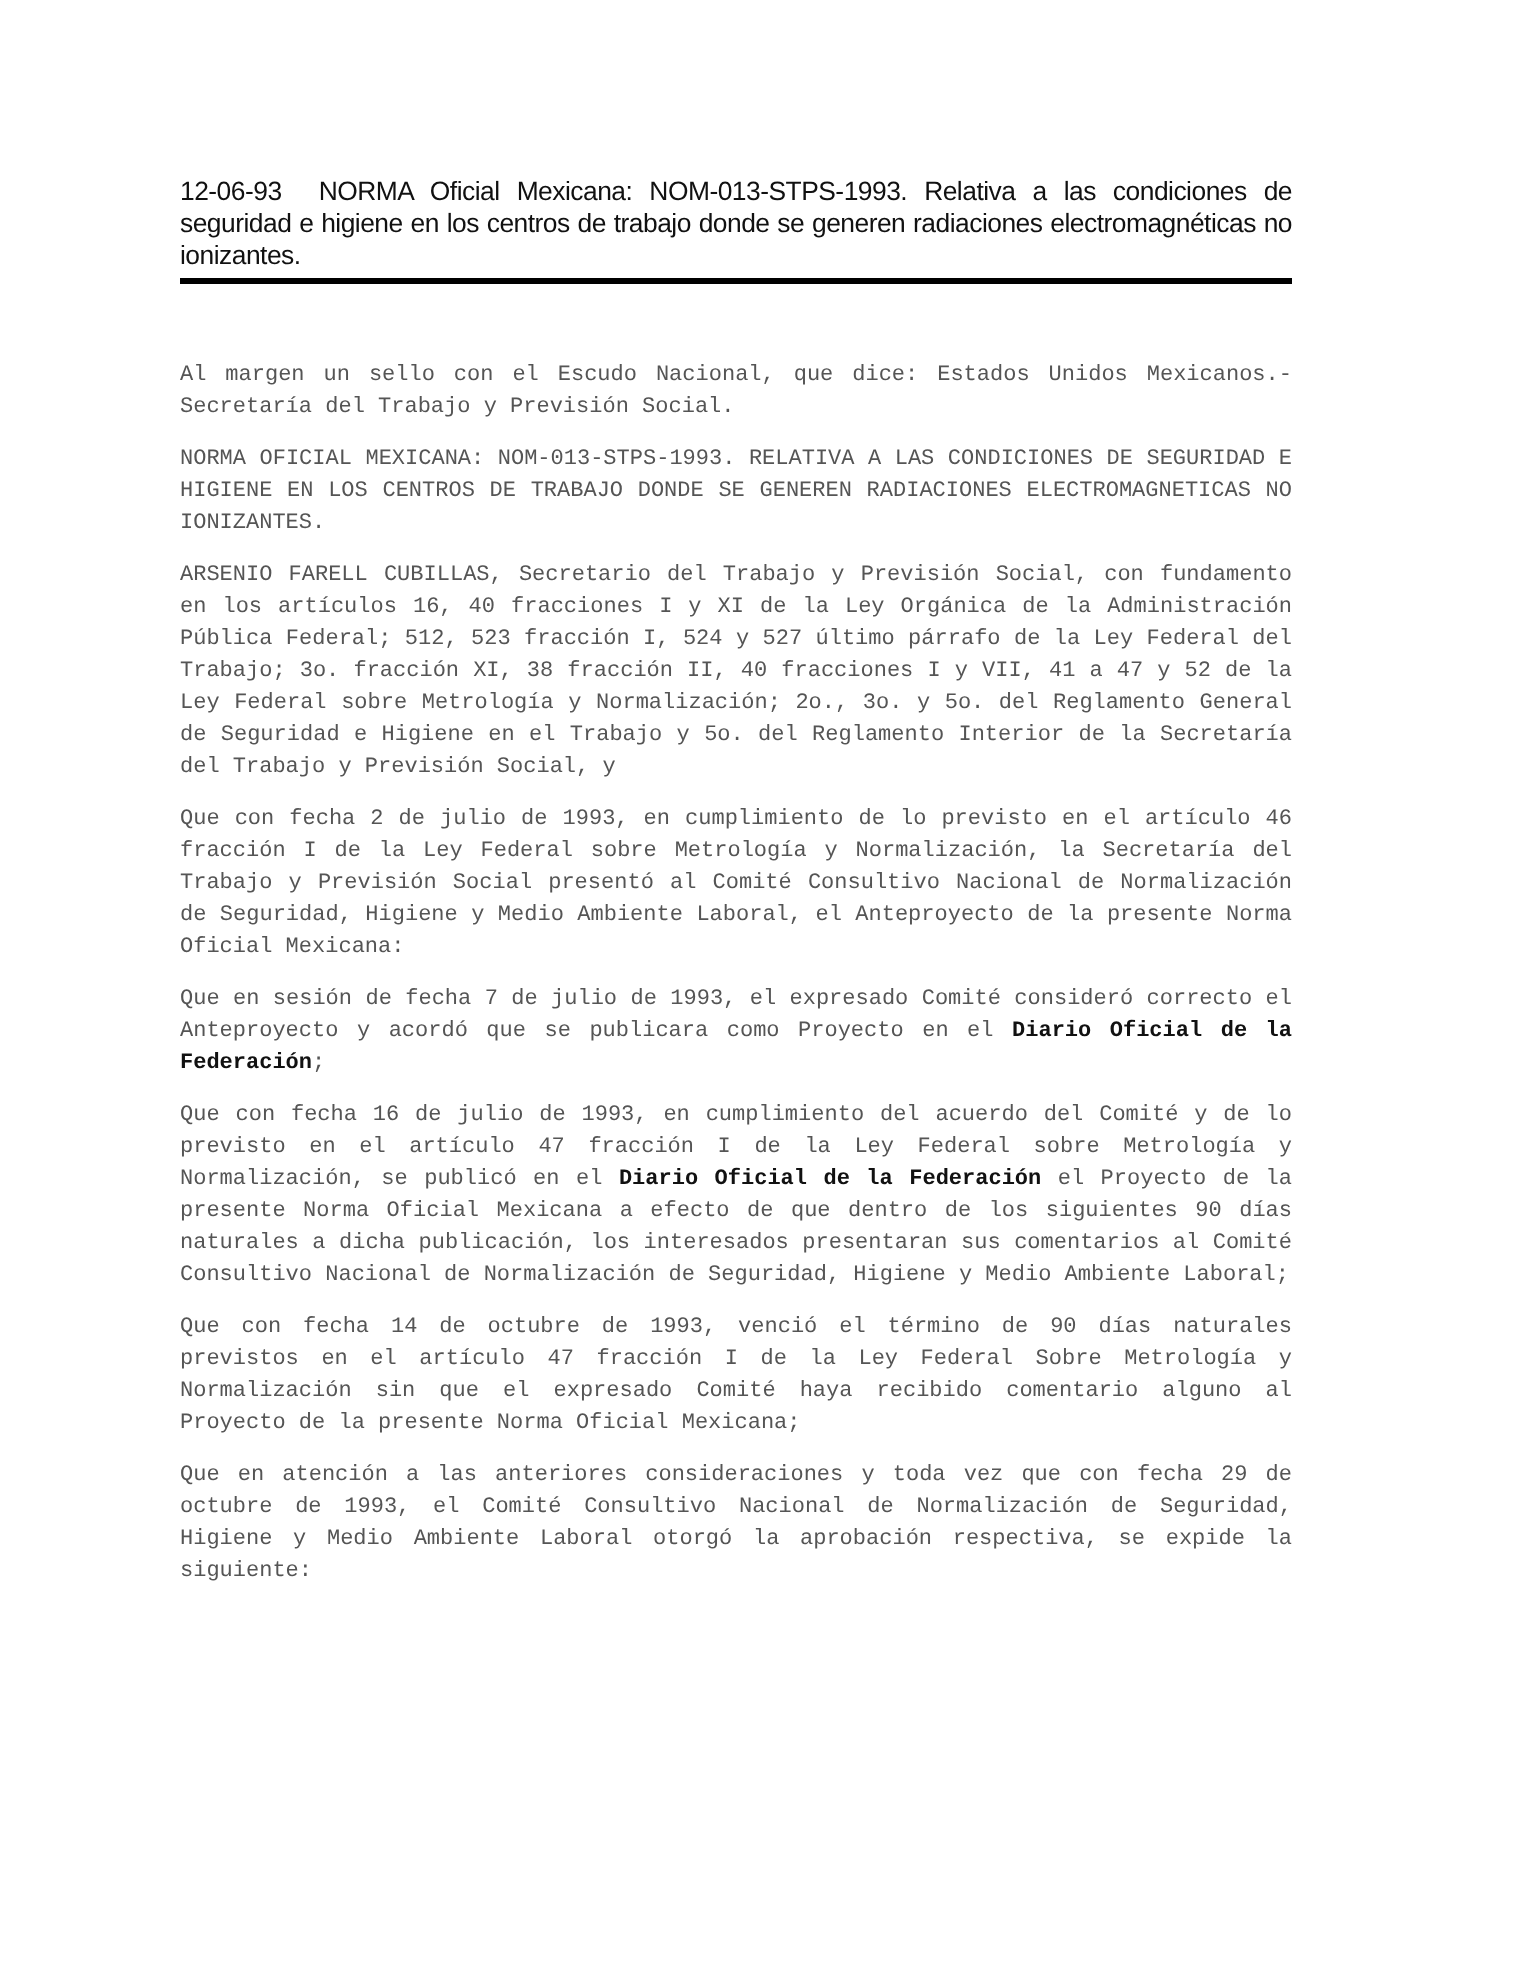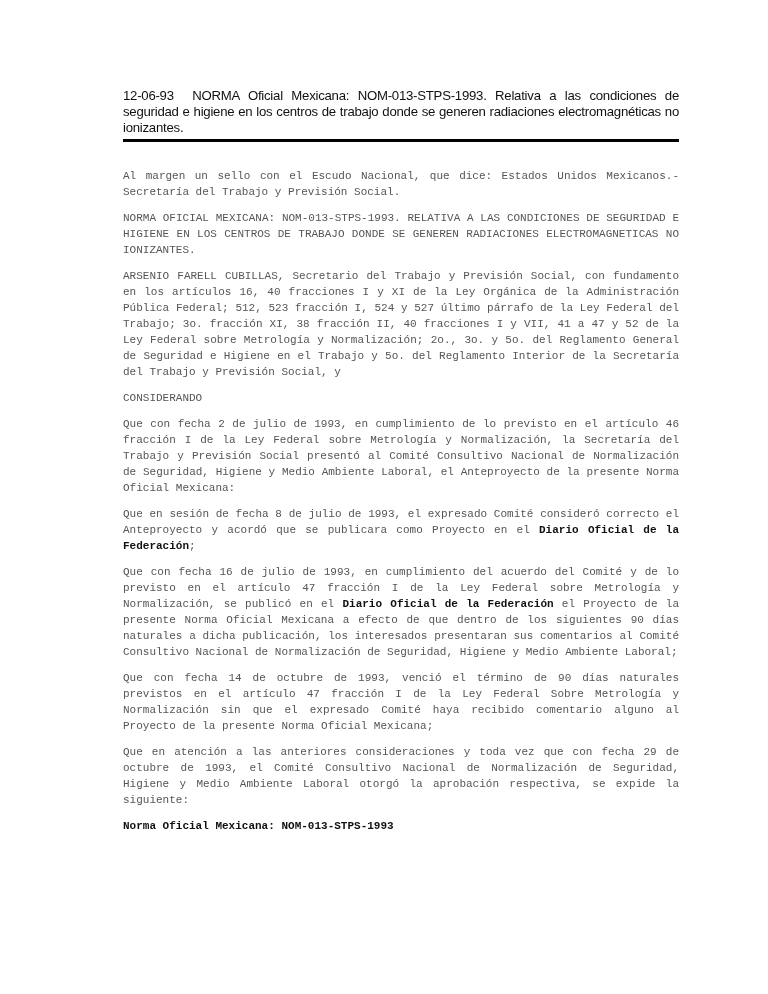--- a/index.html
+++ b/index.html
@@ -1,47 +1,45 @@
 <!DOCTYPE html>
 <html><head>
 <meta charset="utf-8">
 <style>
   html, body { margin: 0; padding: 0; background: #ffffff; }
   body { width: 768px; height: 994px; position: relative; overflow: hidden; }
-  .page { position: absolute; left: 123px; top: 88px; width: 556px; }
+  .page { position: absolute; left: 90px; top: 88px; width: 556px; }
   .header {
     font-family: "Liberation Sans", sans-serif;
     font-size: 13.2px; line-height: 16px; color: #111;
     text-align: justify; letter-spacing: -0.25px;
     padding-bottom: 3px; border-bottom: 3px solid #000;
   }
   .header .date { margin-right: 10px; }
   .body {
-    margin-top: 26px;
+    margin-top: 38px;
     font-family: "Liberation Mono", monospace;
     font-size: 11px; line-height: 16px; color: #555;
   }
   .body p { margin: 0 0 10px 0; text-align: justify; text-align-last: left; }
   .body b { color: #111; font-weight: bold; }
   .body .heading { color: #111; font-weight: bold; }
 </style>
 </head>
 <body>
 
 <div class="page">
   <div class="header">
     <span class="date">12-06-93</span>
     <span>NORMA Oficial Mexicana: NOM-013-STPS-1993. Relativa a las condiciones de seguridad e higiene en los centros de trabajo donde se generen radiaciones electromagnéticas no ionizantes.</span>
   </div>
 
   <div class="body">
     <p>Al margen un sello con el Escudo Nacional, que dice: Estados Unidos Mexicanos.- Secretaría del Trabajo y Previsión Social.</p>
     <p>NORMA OFICIAL MEXICANA: NOM-013-STPS-1993. RELATIVA A LAS CONDICIONES DE SEGURIDAD E HIGIENE EN LOS CENTROS DE TRABAJO DONDE SE GENEREN RADIACIONES ELECTROMAGNETICAS NO IONIZANTES.</p>
     <p>ARSENIO FARELL CUBILLAS, Secretario del Trabajo y Previsión Social, con fundamento en los artículos 16, 40 fracciones I y XI de la Ley Orgánica de la Administración Pública Federal; 512, 523 fracción I, 524 y 527 último párrafo de la Ley Federal del Trabajo; 3o. fracción XI, 38 fracción II, 40 fracciones I y VII, 41 a 47 y 52 de la Ley Federal sobre Metrología y Normalización; 2o., 3o. y 5o. del Reglamento General de Seguridad e Higiene en el Trabajo y 5o. del Reglamento Interior de la Secretaría del Trabajo y Previsión Social, y</p>
-    <p>CONSIDERANDO</p>
     <p>Que con fecha 2 de julio de 1993, en cumplimiento de lo previsto en el artículo 46 fracción I de la Ley Federal sobre Metrología y Normalización, la Secretaría del Trabajo y Previsión Social presentó al Comité Consultivo Nacional de Normalización de Seguridad, Higiene y Medio Ambiente Laboral, el Anteproyecto de la presente Norma Oficial Mexicana:</p>
-    <p><span>Que en sesión de fecha 8 de julio de 1993, el expresado Comité consideró correcto el Anteproyecto y acordó que se publicara como Proyecto en el </span><b>Diario Oficial de la Federación</b><span>;</span></p>
+    <p><span>Que en sesión de fecha 7 de julio de 1993, el expresado Comité consideró correcto el Anteproyecto y acordó que se publicara como Proyecto en el </span><b>Diario Oficial de la Federación</b><span>;</span></p>
     <p><span>Que con fecha 16 de julio de 1993, en cumplimiento del acuerdo del Comité y de lo previsto en el artículo 47 fracción I de la Ley Federal sobre Metrología y Normalización, se publicó en el </span><b>Diario Oficial de la Federación</b><span> el Proyecto de la presente Norma Oficial Mexicana a efecto de que dentro de los siguientes 90 días naturales a dicha publicación, los interesados presentaran sus comentarios al Comité Consultivo Nacional de Normalización de Seguridad, Higiene y Medio Ambiente Laboral;</span></p>
     <p>Que con fecha 14 de octubre de 1993, venció el término de 90 días naturales previstos en el artículo 47 fracción I de la Ley Federal Sobre Metrología y Normalización sin que el expresado Comité haya recibido comentario alguno al Proyecto de la presente Norma Oficial Mexicana;</p>
     <p>Que en atención a las anteriores consideraciones y toda vez que con fecha 29 de octubre de 1993, el Comité Consultivo Nacional de Normalización de Seguridad, Higiene y Medio Ambiente Laboral otorgó la aprobación respectiva, se expide la siguiente:</p>
-    <p class="heading">Norma Oficial Mexicana: NOM-013-STPS-1993</p>
   </div>
 </div>
 
 </body></html>

